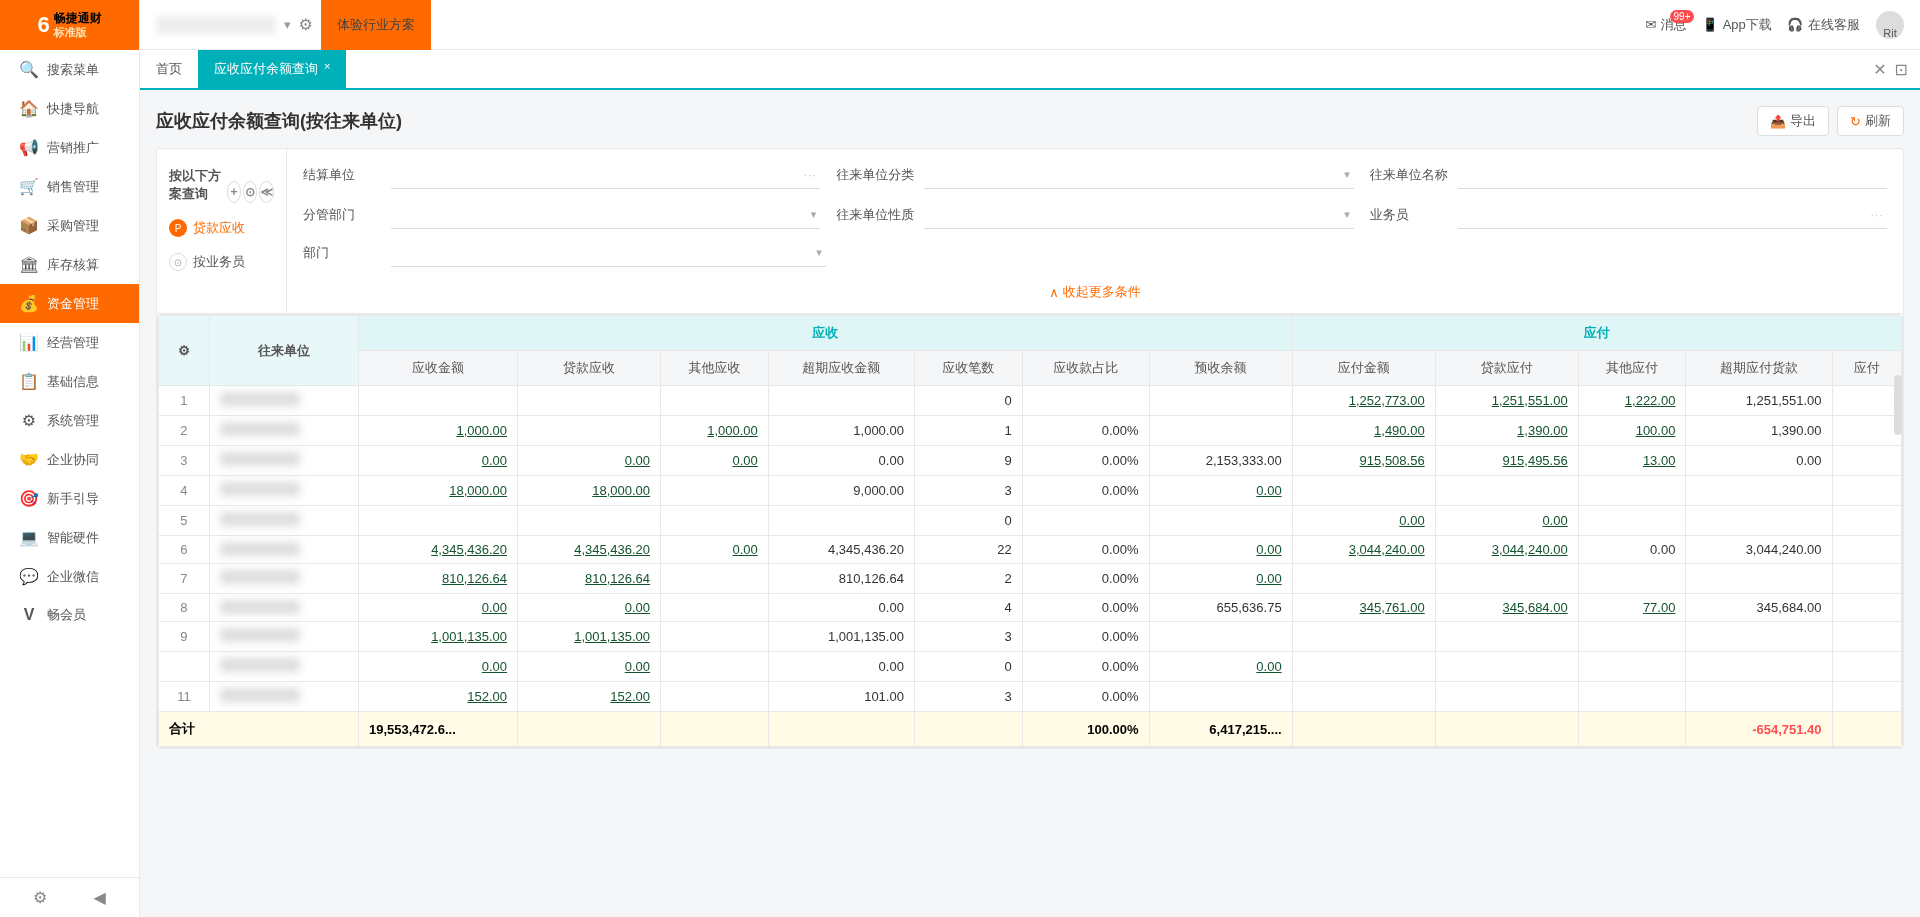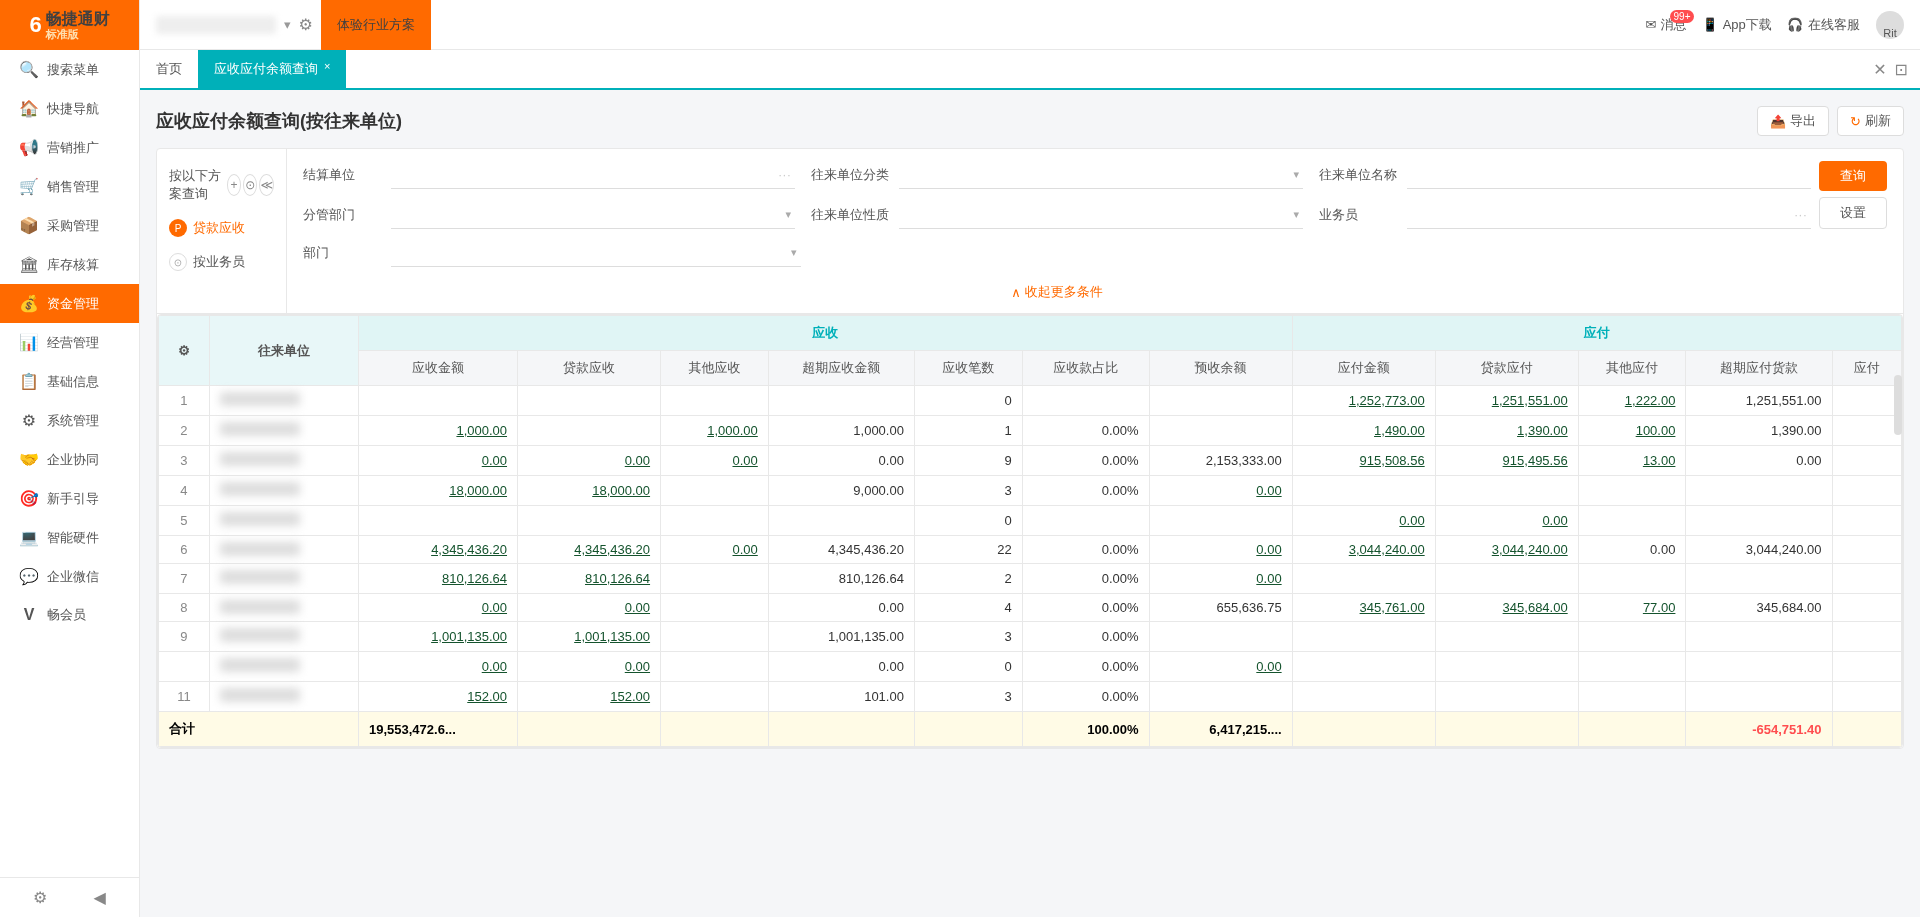--- a/index.html
+++ b/index.html
@@ -251,21 +251,21 @@
     .query-right-content { display: flex; gap: 0; align-items: stretch; }
     .query-fields { flex: 1; }
   </style>
 </head>
 <body>
 
 <div class="sidebar">
   <div class="sidebar-logo">
     <span style="font-size:22px;color:#fff;font-weight:bold;">6</span>
     <div style="margin-left:4px;">
-      <div style="font-size:16px;color:#404040;line-height:1.2;">畅捷通财</div>
+      <div style="font-size:12px;color:#000000;line-height:1.2;">畅捷通财</div>
       <div style="font-size:11px;color:#ffe0b0;line-height:1.2;">标准版</div>
     </div>
   </div>
   <div class="sidebar-menu">
     <div class="sidebar-item">
       <span class="icon">🔍</span>
       <span>搜索菜单</span>
     </div>
     <div class="sidebar-item">
       <span class="icon">🏠</span>
@@ -387,21 +387,21 @@
           <span>刷新</span>
         </button>
       </div>
     </div>
 
     <div class="content-inner">
 
       <div class="query-area">
 
         <div class="query-left">
-          <div style="display:flex;align-items:center;gap:2px;padding:10px 12px 8px 12px;">
+          <div style="display:flex;align-items:flex-end;gap:2px;padding:10px 12px 8px 12px;font-weight:bold;">
             <span style="color:#555;font-size:13px;">按以下方案查询</span>
             <span class="filter-icon-btn">+</span>
             <span class="filter-icon-btn">⊙</span>
             <span class="filter-icon-btn">≪</span>
           </div>
           <div class="filter-left-item active">
             <span class="dot">P</span>
             <span>贷款应收</span>
           </div>
           <div class="filter-left-item">
@@ -462,24 +462,20 @@
                   </div>
                 </div>
               </div>
 
               <div class="collapse-btn">
                 <span>∧</span>
                 <span>收起更多条件</span>
               </div>
             </div>
 
-            <div class="query-btns">
-              <button class="query-btn primary">查询</button>
-              <button class="query-btn secondary">设置</button>
-            </div>
           </div>
         </div>
       </div>
 
       <div class="table-container" style="position:relative;">
         <table>
           <thead>
             <tr class="group-header">
               <th rowspan="2">⚙</th>
               <th rowspan="2">往来单位</th>

